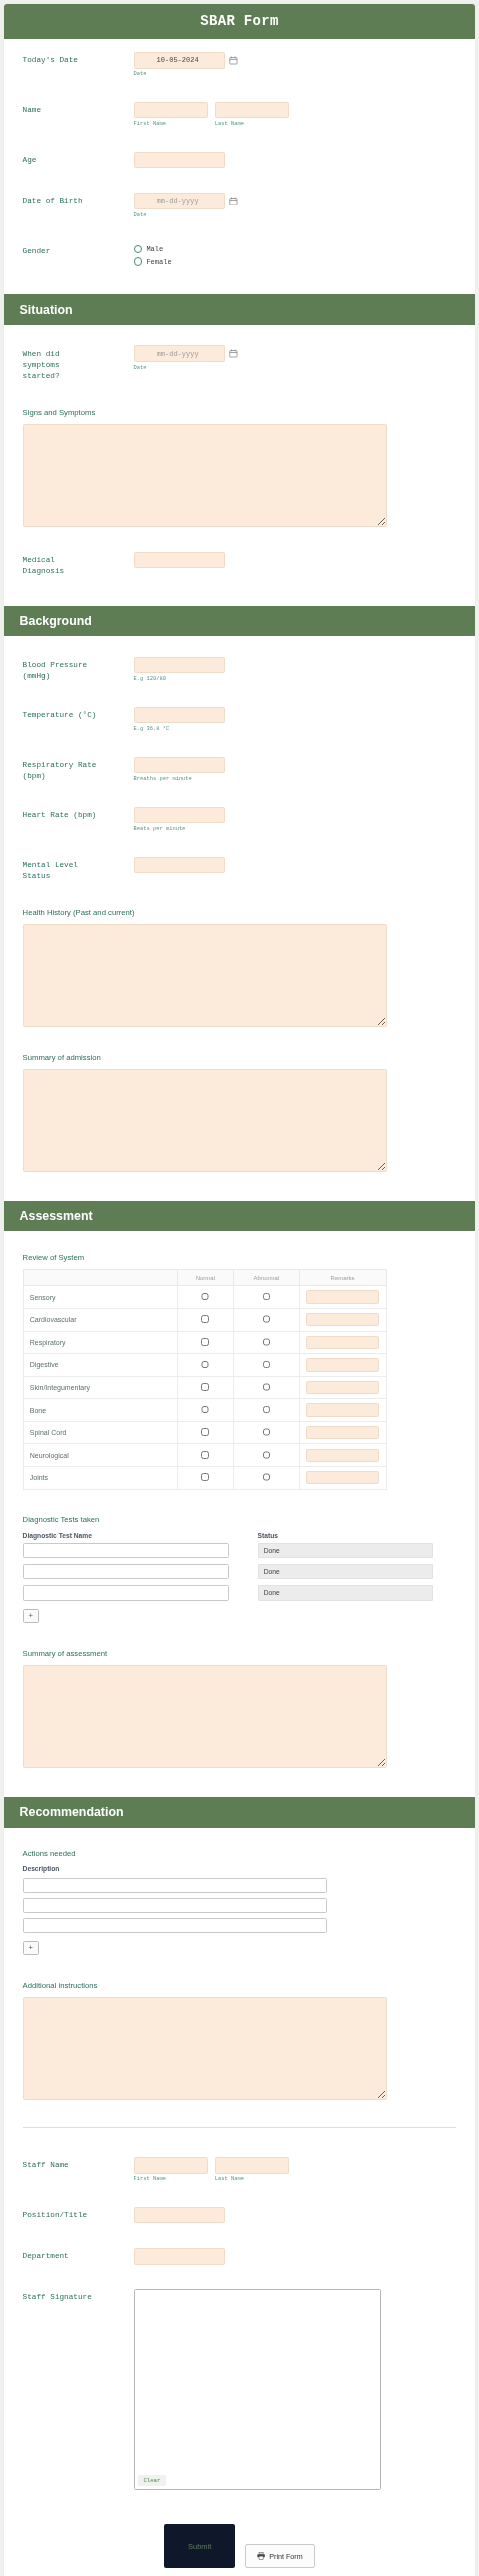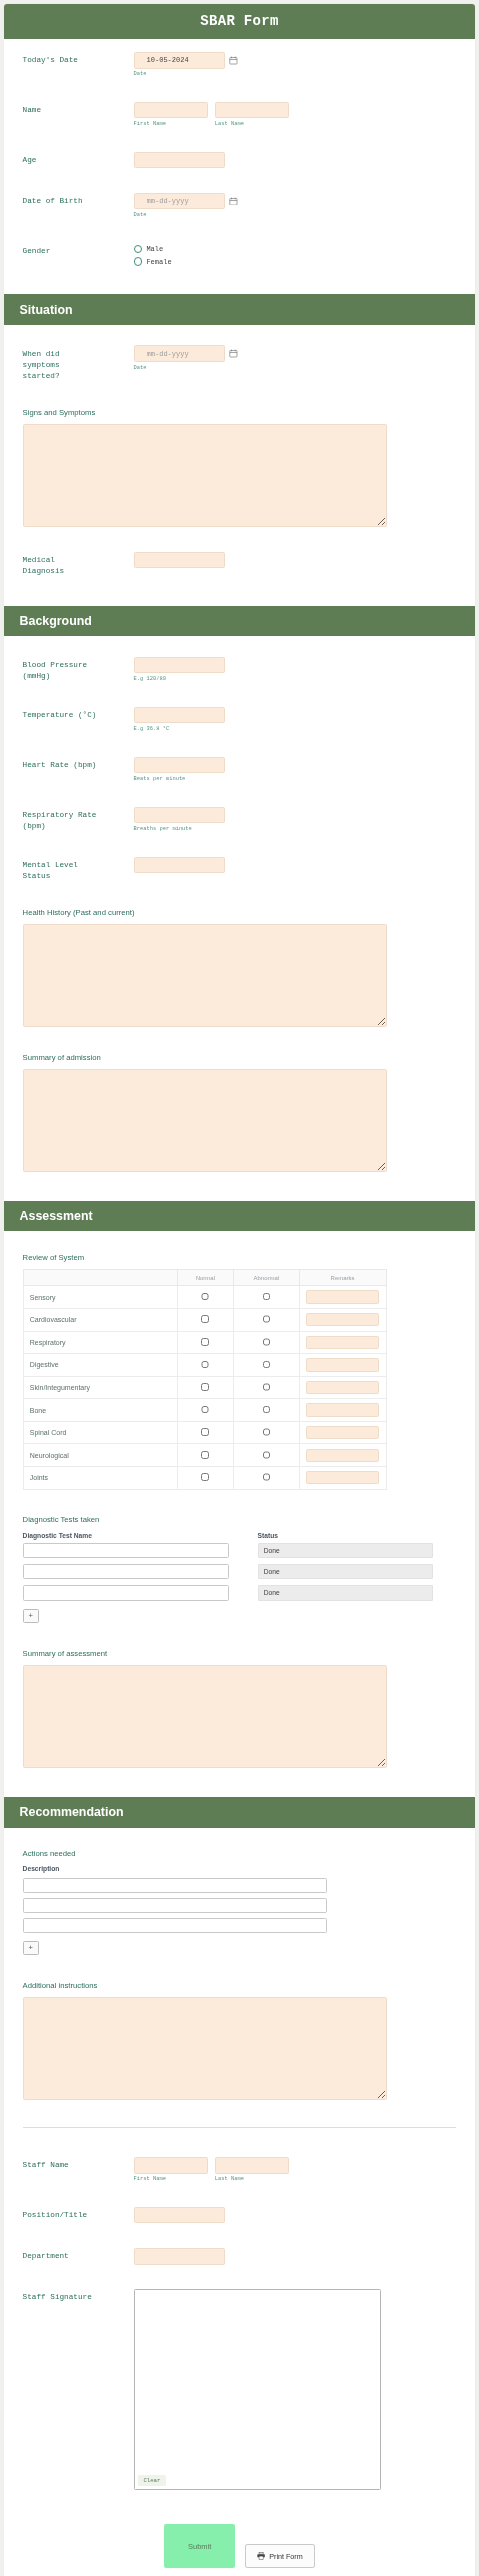--- a/index.html
+++ b/index.html
@@ -20,21 +20,21 @@
 
   .section-banner{background:var(--green);padding:8.2px 15.5px;margin:17.5px 0 7.2px;}
   .section-banner h2{color:#fff;font-size:12.4px;font-weight:600;}
 
   .row{display:flex;align-items:flex-start;padding:13.4px 18.5px 11.3px;font-family:Liberation Mono, monospace;}
   .stack{padding:13.4px 18.5px 11.3px;}
   .label{width:78px;flex-shrink:0;margin-right:33px;color:var(--teal);font-size:7.7px;line-height:1.45;padding-top:3.1px;}
   .stack>.label{width:auto;margin:0 0 6.2px;padding-top:0;}
 
   .sublabel{font-size:5.4px;color:var(--subteal);margin-top:2.6px;}
-  .peach-input{background:var(--peach);border:0.5px solid var(--peach-border);border-radius:1.5px;height:16.5px;width:91px;padding:0 12px;font-size:7px;color:#444;font-family:inherit;}
+  .peach-input{background:var(--peach);border:0.5px solid var(--peach-border);border-radius:1.5px;height:16.5px;width:91px;padding:0 22px;font-size:7px;color:#444;font-family:inherit;}
   .peach-input::placeholder{color:#9a9a9a;}
   .peach-area{display:block;background:var(--peach);border:0.5px solid var(--peach-border);border-radius:1.5px;width:364px;height:103px;padding:4.1px 5.2px;font-size:7px;color:#444;font-family:inherit;resize:vertical;}
 
   .date-wrap{display:flex;align-items:center;gap:4.6px;}
   .cal-icon{display:inline-flex;cursor:pointer;line-height:0;}
 
   .hgroup{display:flex;gap:7.2px;}
   .name-input{width:74px;}
 
   .radio-group{display:flex;flex-direction:column;gap:4.6px;padding-top:2.1px;}
@@ -70,21 +70,21 @@
   .desc-input{display:block;width:304px;height:15px;margin-bottom:5.2px;}
 
   .divider{border:none;border-top:0.5px solid #ddd;margin:15.5px 18.5px;}
 
   
   .signature-box{position:relative;width:247px;height:201px;background:#fff;border:0.5px solid #b5b5b5;border-radius:1.5px;}
   .clear-btn{position:absolute;left:3.1px;bottom:3.1px;background:#eef3ec;border:none;border-radius:1px;color:#5e7d54;font-size:5.7px;padding:2.1px 5.7px;cursor:pointer;font-family:inherit;}
 
   
   .buttons-row{display:flex;justify-content:center;gap:9.3px;margin-top:23px;}
-  .submit-btn{background:#86efac;border:none;border-radius:2.1px;padding:6.7px 24px;font-size:7.5px;color:#5c7a5e;cursor:pointer;font-family:inherit;}
+  .submit-btn{background:#0f172a;border:none;border-radius:2.1px;padding:6.7px 24px;font-size:7.5px;color:#5c7a5e;cursor:pointer;font-family:inherit;}
   .print-btn{display:flex;align-items:center;gap:4.1px;background:#fcfcfc;border:0.5px solid #c9c9c9;border-radius:2.1px;padding:6.2px 11.3px;font-size:7.2px;color:#333;cursor:pointer;font-family:inherit;margin-top:20px;}
   .print-icon{display:inline-flex;line-height:0;}
 </style>
 </head>
 <body>
 
 <div class="page">
   <div class="form-card">
 
     <div class="form-header">
@@ -207,32 +207,32 @@
 
     <div class="row">
       <div class="label">Temperature (°C)</div>
       <div class="control">
         <input type="text" class="peach-input" style="">
         <div class="sublabel">E.g 36.8 °C</div>
       </div>
     </div>
 
     <div class="row">
+      <div class="label">Respiratory Rate (bpm)</div>
+      <div class="control">
+        <input type="text" class="peach-input" style="">
+        <div class="sublabel">Breaths per minute</div>
+      </div>
+    </div>
+
+    <div class="row">
       <div class="label">Heart Rate (bpm)</div>
       <div class="control">
         <input type="text" class="peach-input" style="">
         <div class="sublabel">Beats per minute</div>
-      </div>
-    </div>
-
-    <div class="row">
-      <div class="label">Respiratory Rate (bpm)</div>
-      <div class="control">
-        <input type="text" class="peach-input" style="">
-        <div class="sublabel">Breaths per minute</div>
       </div>
     </div>
 
     <div class="row">
       <div class="label">Mental Level Status</div>
       <div class="control">
         <input type="text" class="peach-input" style="">
       </div>
     </div>
 

